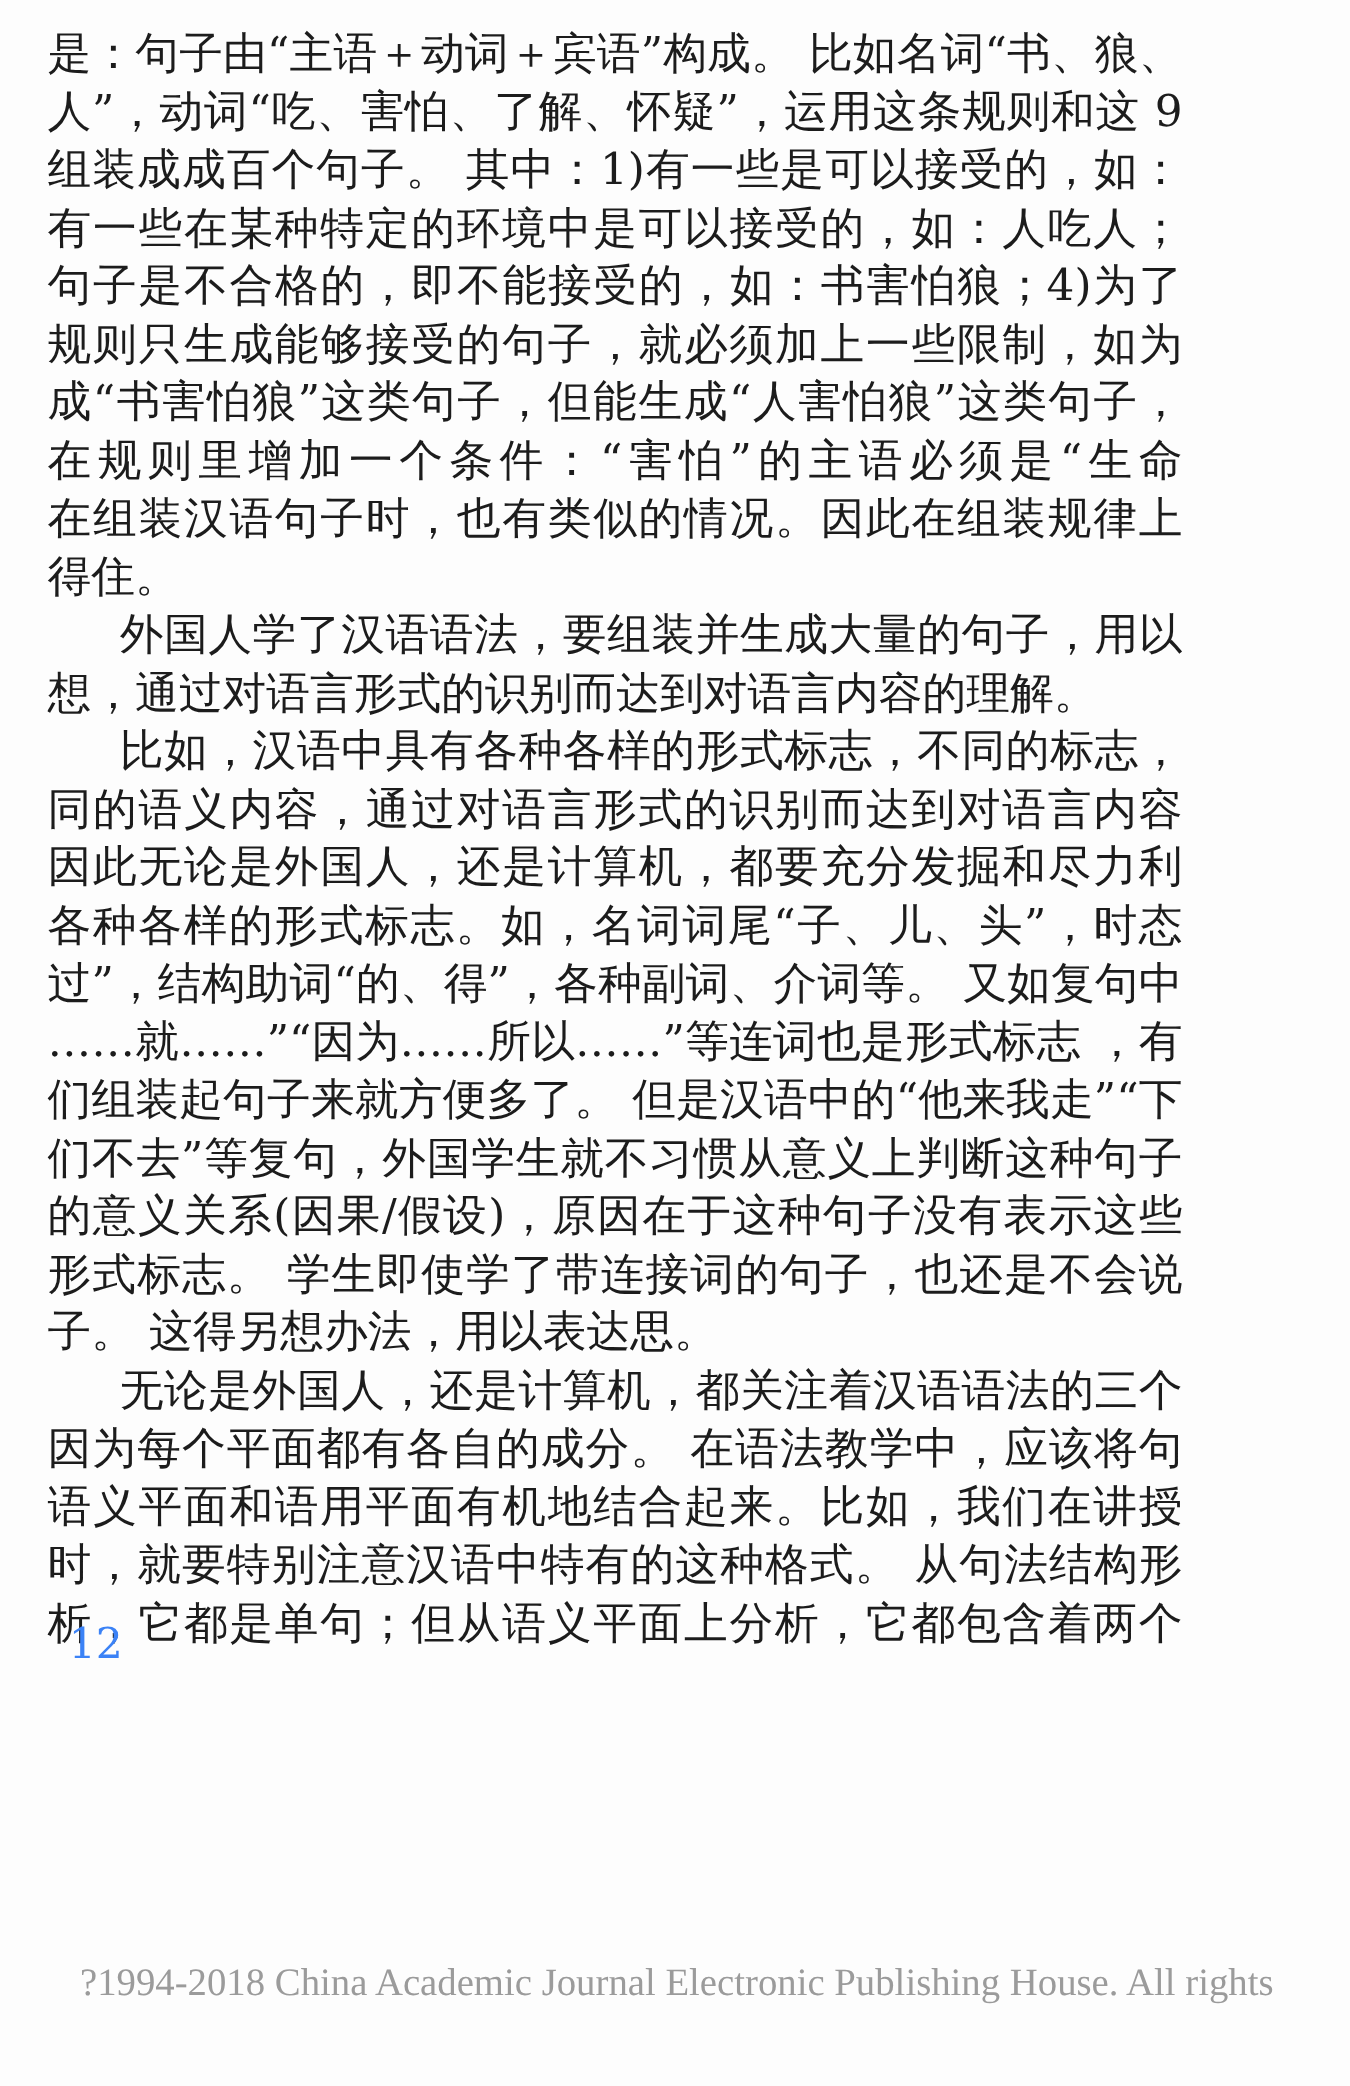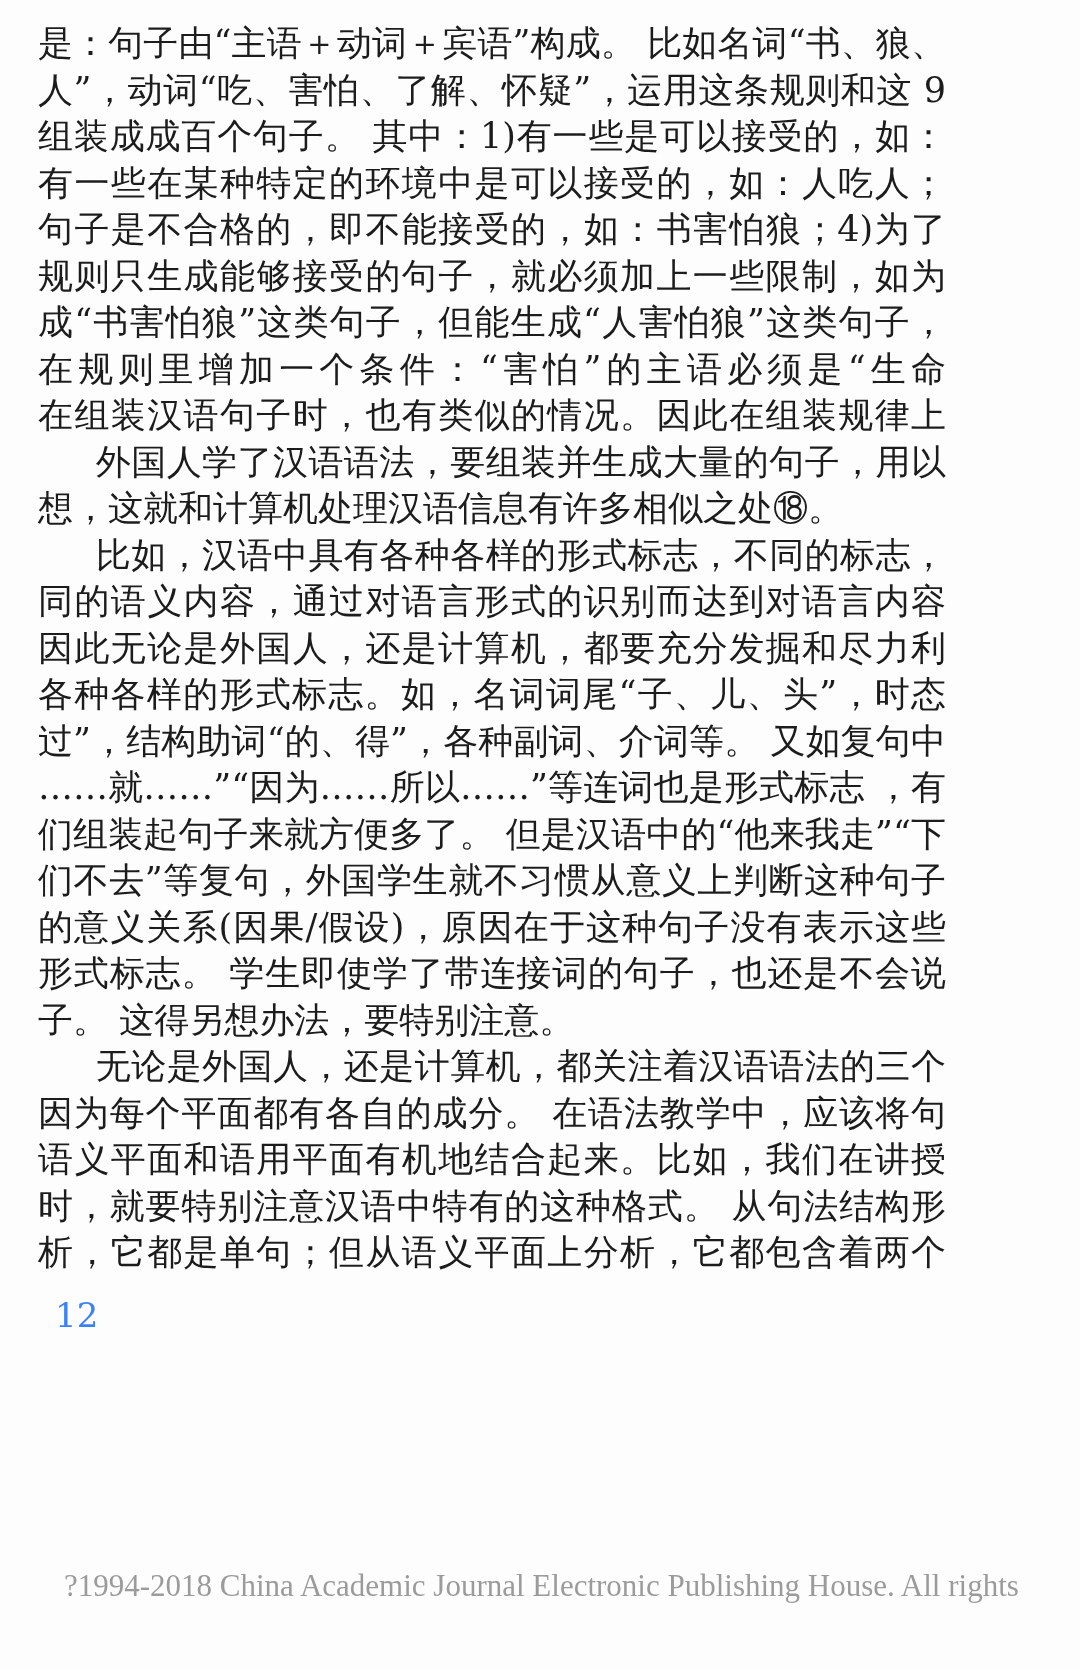--- a/index.html
+++ b/index.html
@@ -64,33 +64,34 @@
   <div class="text-block" id="text-block">
       <div class="line fill">是：句子由“主语＋动词＋宾语”构成。 比如名词“书、狼、肉、小鸡、</div>
       <div class="line fill">人”，动词“吃、害怕、了解、怀疑”，运用这条规则和这 9 个词，可以</div>
       <div class="line fill">组装成成百个句子。 其中：1)有一些是可以接受的，如：人吃鸡；2)</div>
       <div class="line fill">有一些在某种特定的环境中是可以接受的，如：人吃人；3)有一些</div>
       <div class="line fill">句子是不合格的，即不能接受的，如：书害怕狼；4)为了保证按语法</div>
       <div class="line fill">规则只生成能够接受的句子，就必须加上一些限制，如为了避免生</div>
       <div class="line fill">成“书害怕狼”这类句子，但能生成“人害怕狼”这类句子，我们可以</div>
       <div class="line fill">在规则里增加一个条件：“害怕”的主语必须是“生命体。”⑰外国人</div>
       <div class="line fill">在组装汉语句子时，也有类似的情况。因此在组装规律上一定要管</div>
+      <div class="line">得住。</div>
       <div class="line fill indent">外国人学了汉语语法，要组装并生成大量的句子，用以表达思</div>
-      <div class="line">想，这就和计算机处理汉语信息有许多相似之处⑱。</div>
+      <div class="line">想，通过对语言形式的识别而达到对语言内容的理解。</div>
       <div class="line fill indent">比如，汉语中具有各种各样的形式标志，不同的标志，具有不</div>
       <div class="line fill">同的语义内容，通过对语言形式的识别而达到对语言内容的理解。</div>
       <div class="line fill">因此无论是外国人，还是计算机，都要充分发掘和尽力利用汉语中</div>
       <div class="line fill">各种各样的形式标志。如，名词词尾“子、儿、头”，时态助词“了、着、</div>
       <div class="line fill">过”，结构助词“的、得”，各种副词、介词等。 又如复句中的“如果</div>
       <div class="line fill">……就……”“因为……所以……”等连词也是形式标志 ，有了它</div>
       <div class="line fill">们组装起句子来就方便多了。 但是汉语中的“他来我走”“下雨，咱</div>
       <div class="line fill">们不去”等复句，外国学生就不习惯从意义上判断这种句子的内在</div>
       <div class="line fill">的意义关系(因果/假设)，原因在于这种句子没有表示这些意义的</div>
       <div class="line fill">形式标志。 学生即使学了带连接词的句子，也还是不会说这种句</div>
-      <div class="line">子。 这得另想办法，要特别注意。</div>
+      <div class="line">子。 这得另想办法，用以表达思。</div>
       <div class="line fill indent">无论是外国人，还是计算机，都关注着汉语语法的三个平面。</div>
       <div class="line fill">因为每个平面都有各自的成分。 在语法教学中，应该将句法平面、</div>
       <div class="line fill">语义平面和语用平面有机地结合起来。比如，我们在讲授结果补语</div>
       <div class="line fill">时，就要特别注意汉语中特有的这种格式。 从句法结构形式上分</div>
       <div class="line fill">析，它都是单句；但从语义平面上分析，它都包含着两个表述。 如：</div>
     </div>
   <div class="page-number">12</div>
   <div class="footer">?1994-2018 China Academic Journal Electronic Publishing House. All rights</div>
 </div>
 

